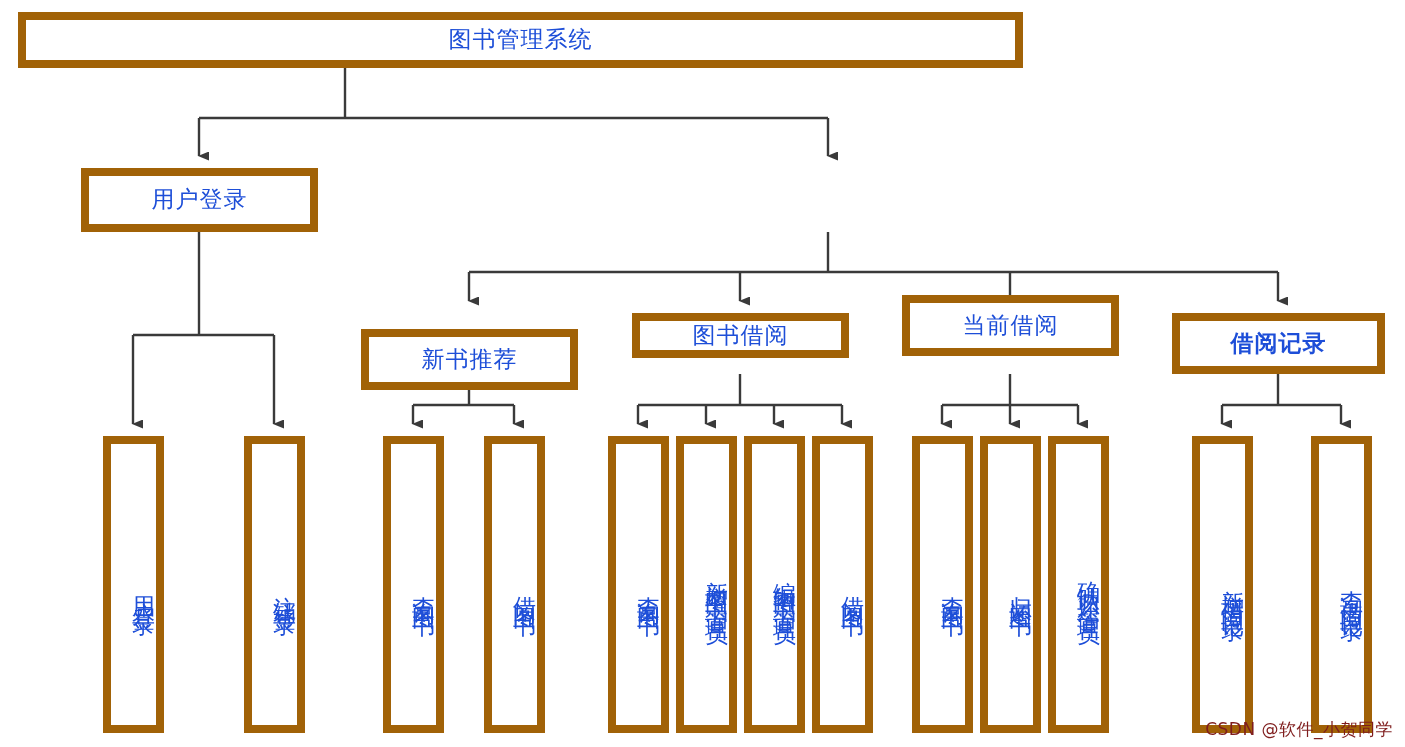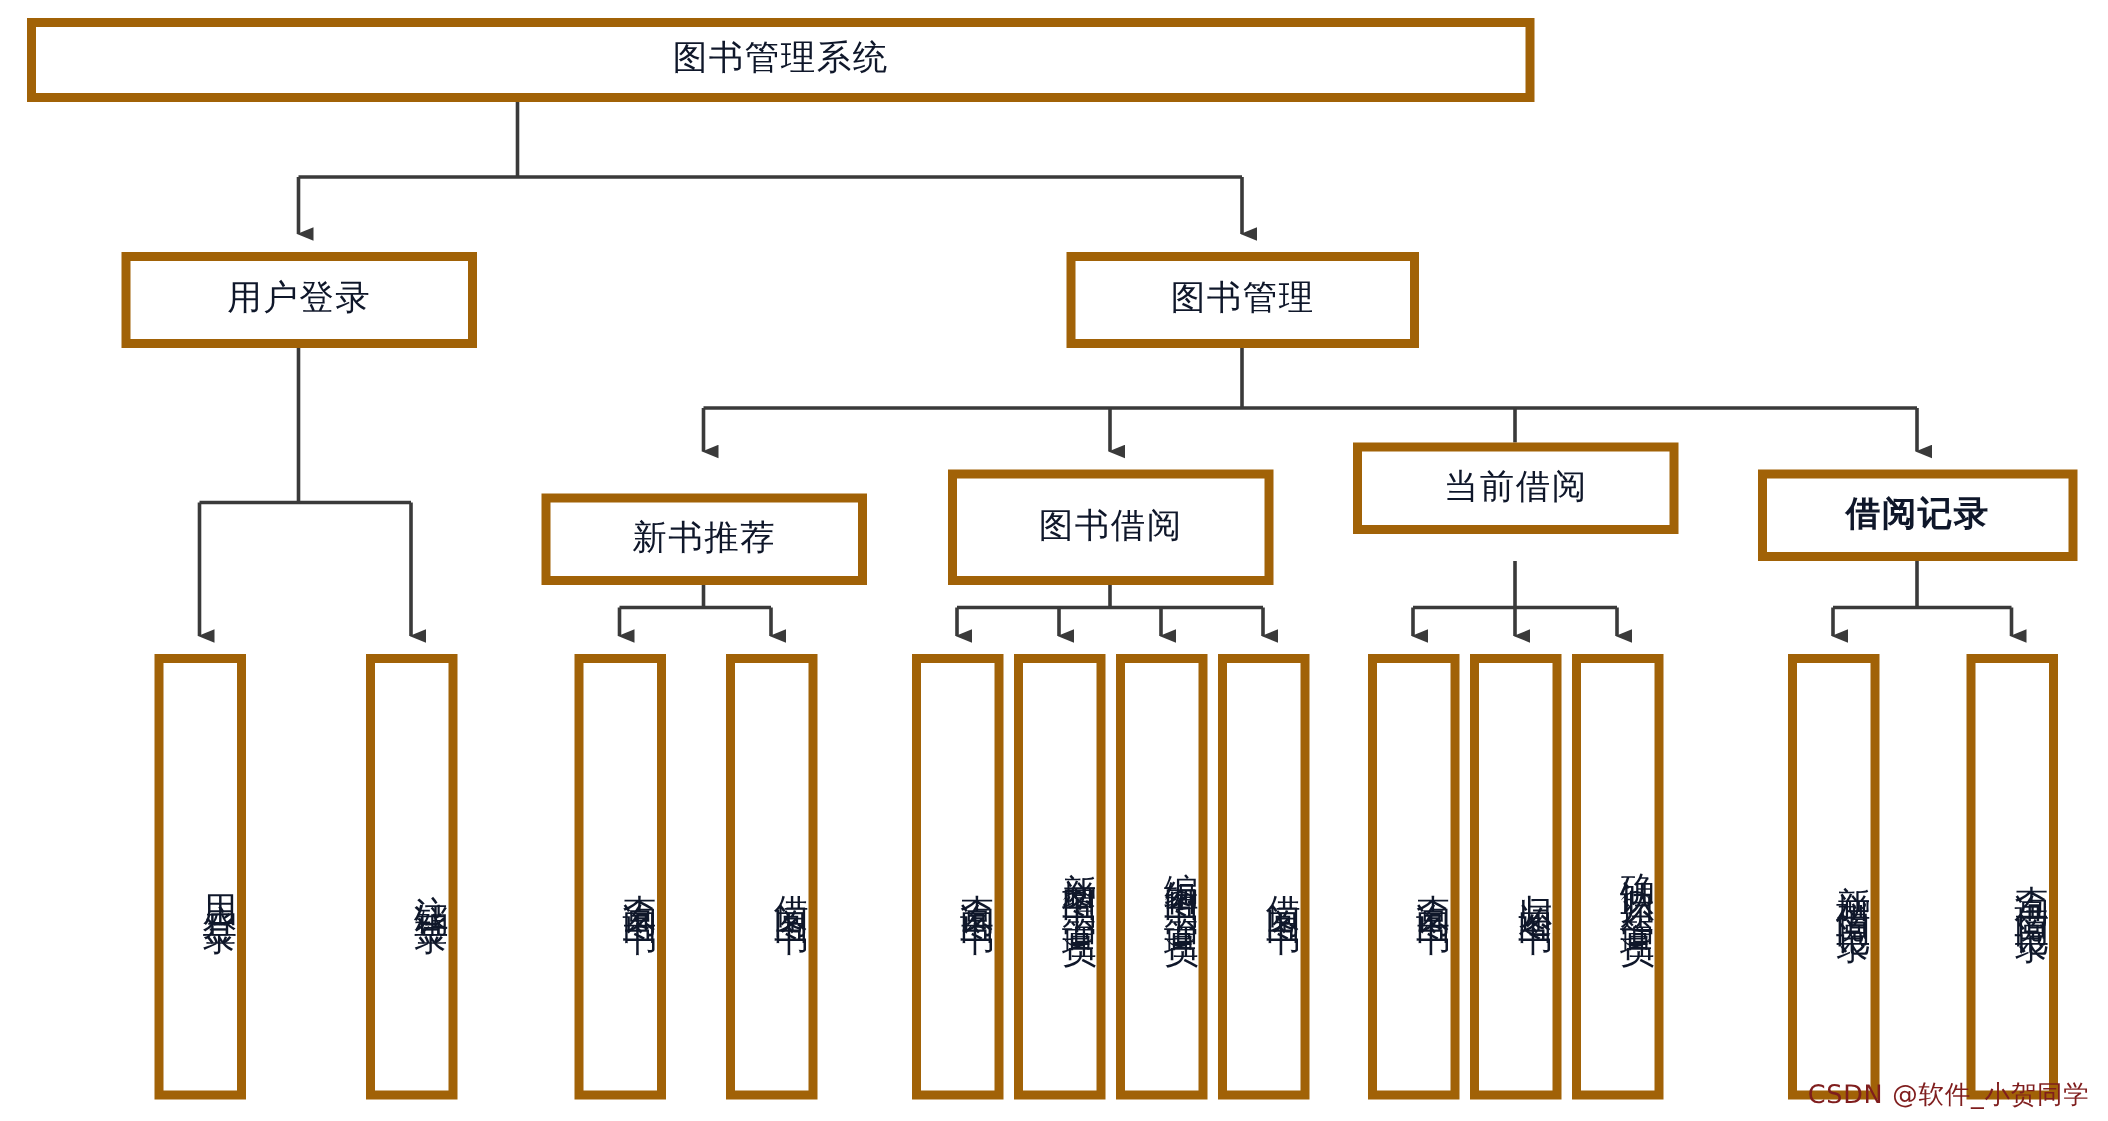--- a/index.html
+++ b/index.html
@@ -16,26 +16,26 @@
   }
   svg.edges{
     position:absolute;
     left:0;top:0;
     width:1405px;height:747px;
     pointer-events:none;
   }
   .node{
     position:absolute;
     box-sizing:border-box;
-    border:6px solid #a16207;
+    border:8px solid #a16207;
     background:#ffffff;
     display:flex;
     align-items:center;
     justify-content:center;
-    color:#0f172a;
+    color:#1d4ed8;
   }
   .node.h{
     font-size:23px;
     letter-spacing:1px;
     line-height:1.2;
   }
   .node.v{
     writing-mode:vertical-rl;
     text-orientation:upright;
     font-size:23px;
@@ -119,28 +119,25 @@
     </g>
   </svg>
 
   <div class="node h root" style="left:18px;top:12px;width:1005px;height:56px;">
     <span>图书管理系统</span>
   </div>
 
   <div class="node h" style="left:81px;top:168px;width:237px;height:64px;">
     <span>用户登录</span>
   </div>
-  <div class="node h" style="left:711px;top:168px;width:235px;height:64px;">
-    <span>图书管理</span>
-  </div>
 
   <div class="node h" style="left:361px;top:313px;width:217px;height:61px;margin-top:16px;">
     <span>新书推荐</span>
   </div>
-  <div class="node h" style="left:632px;top:313px;width:217px;height:77px;">
+  <div class="node h" style="left:632px;top:313px;width:217px;height:45px;">
     <span>图书借阅</span>
   </div>
   <div class="node h" style="left:902px;top:295px;width:217px;height:61px;">
     <span>当前借阅</span>
   </div>
   <div class="node h" style="left:1172px;top:313px;width:213px;height:61px;font-weight:bold;">
     <span>借阅记录</span>
   </div>
 
   <div class="node v" style="left:103px;top:436px;width:61px;height:297px;">

